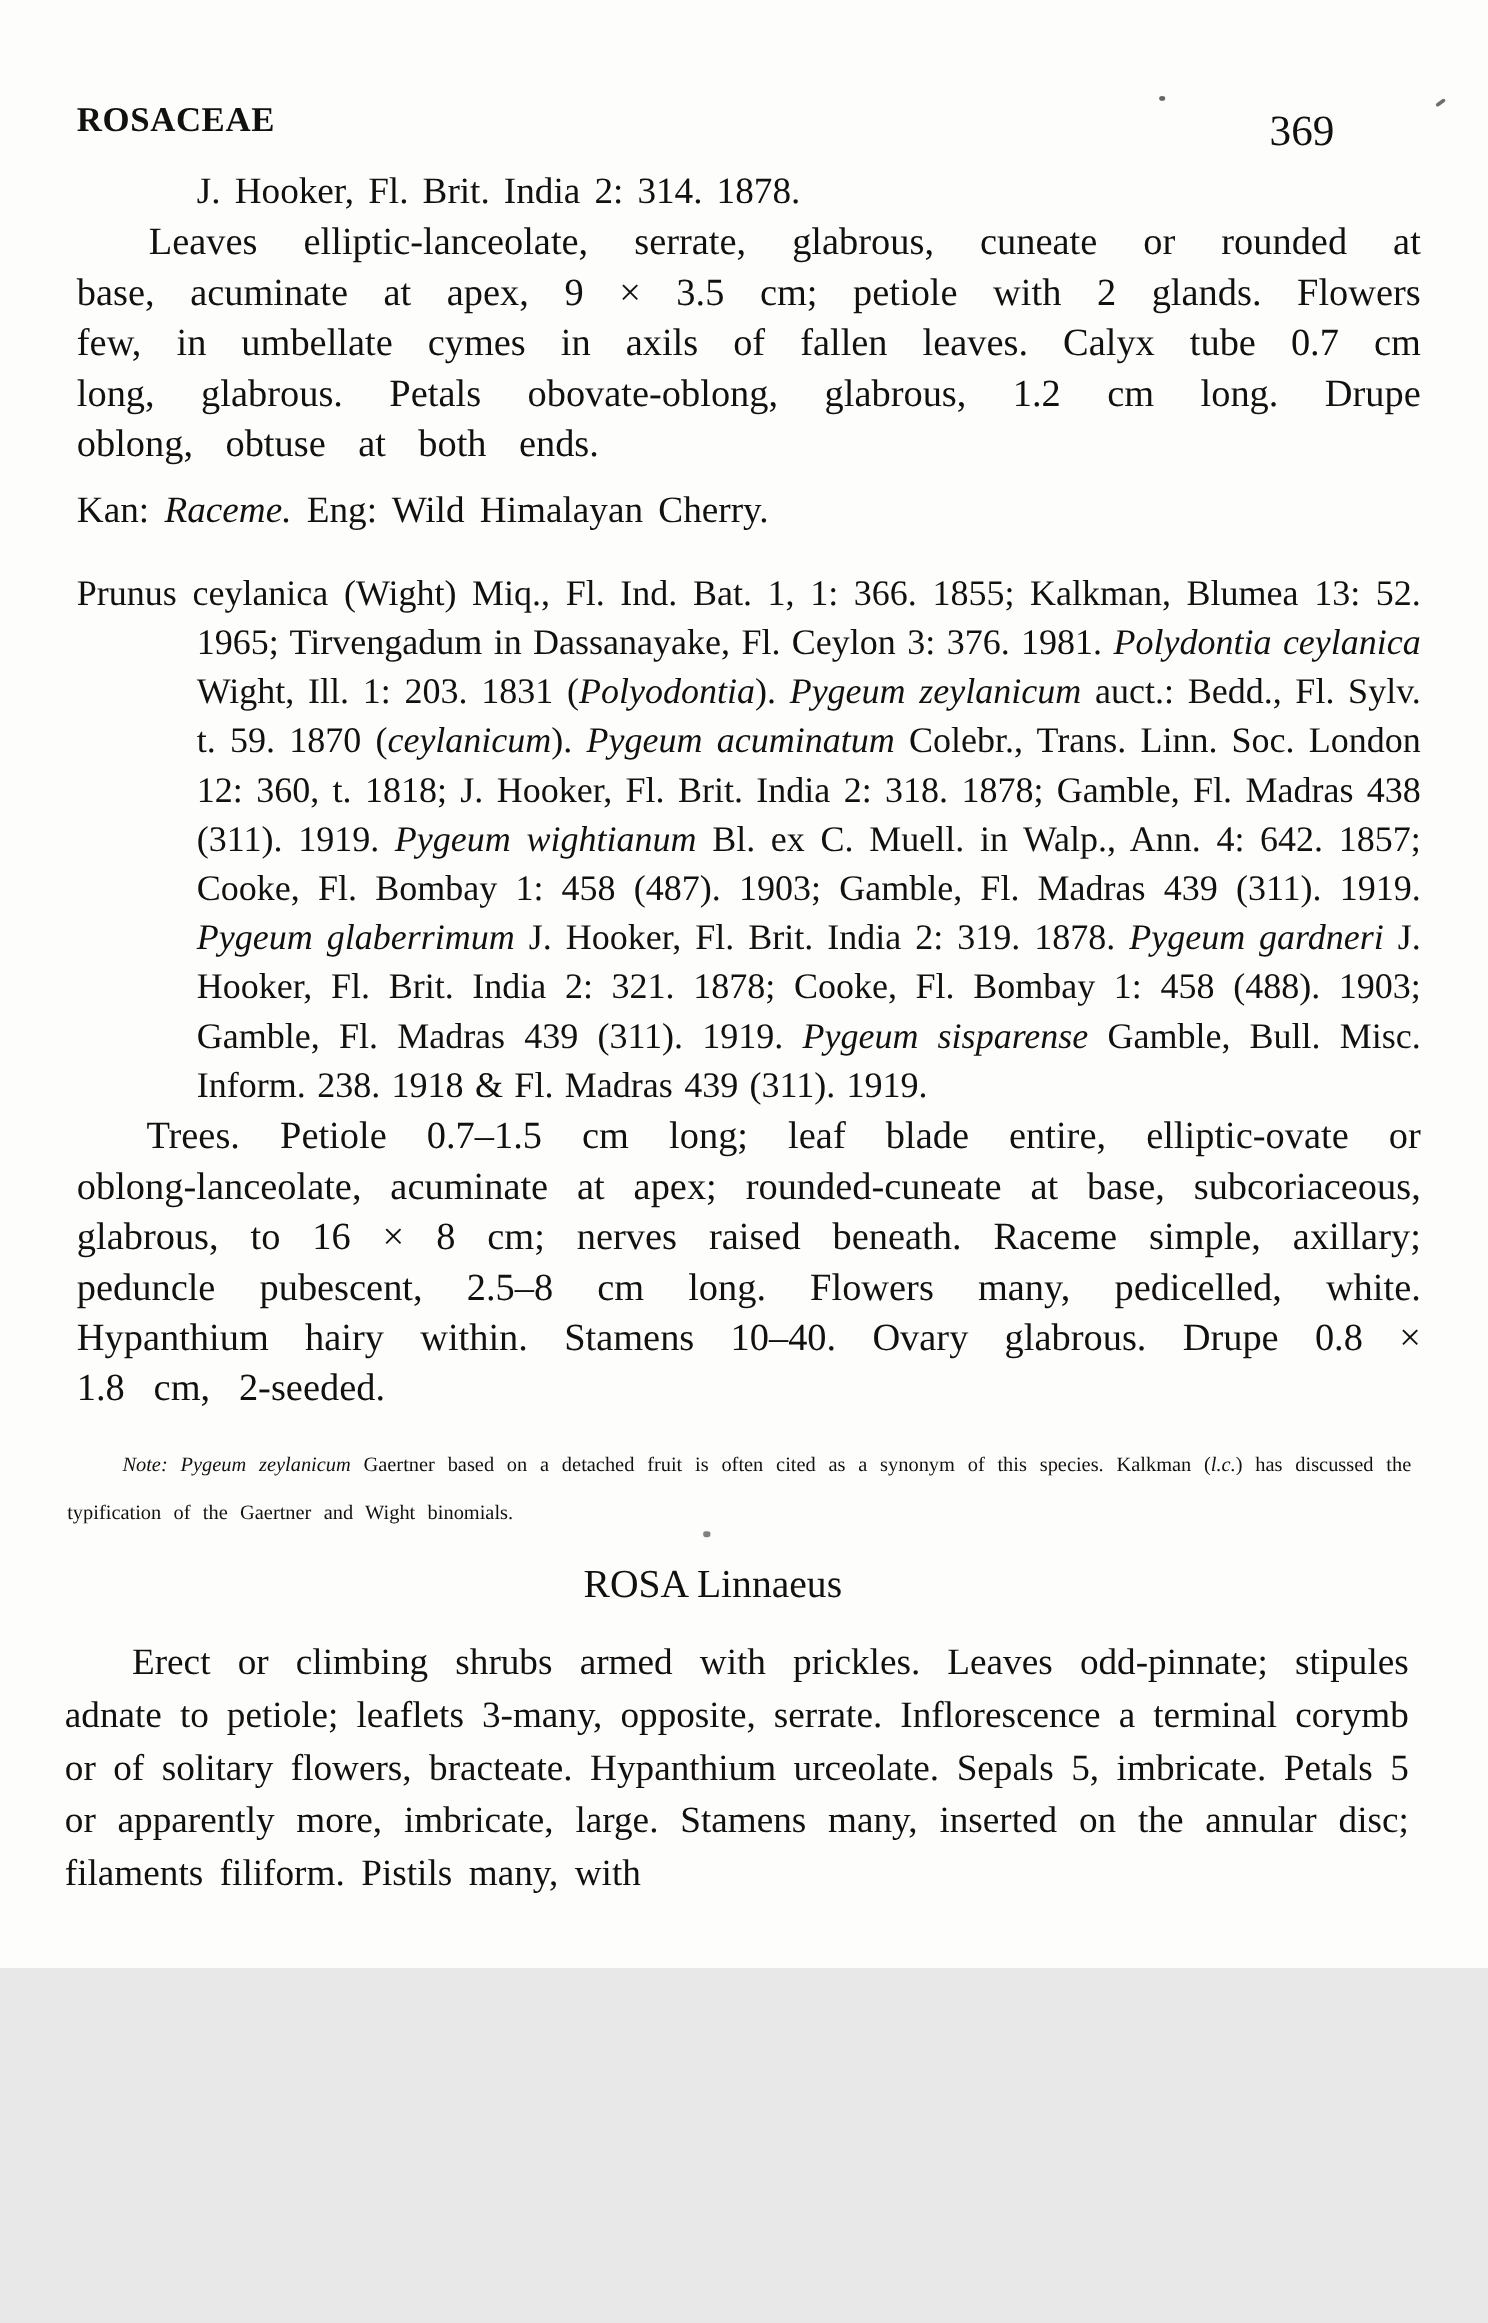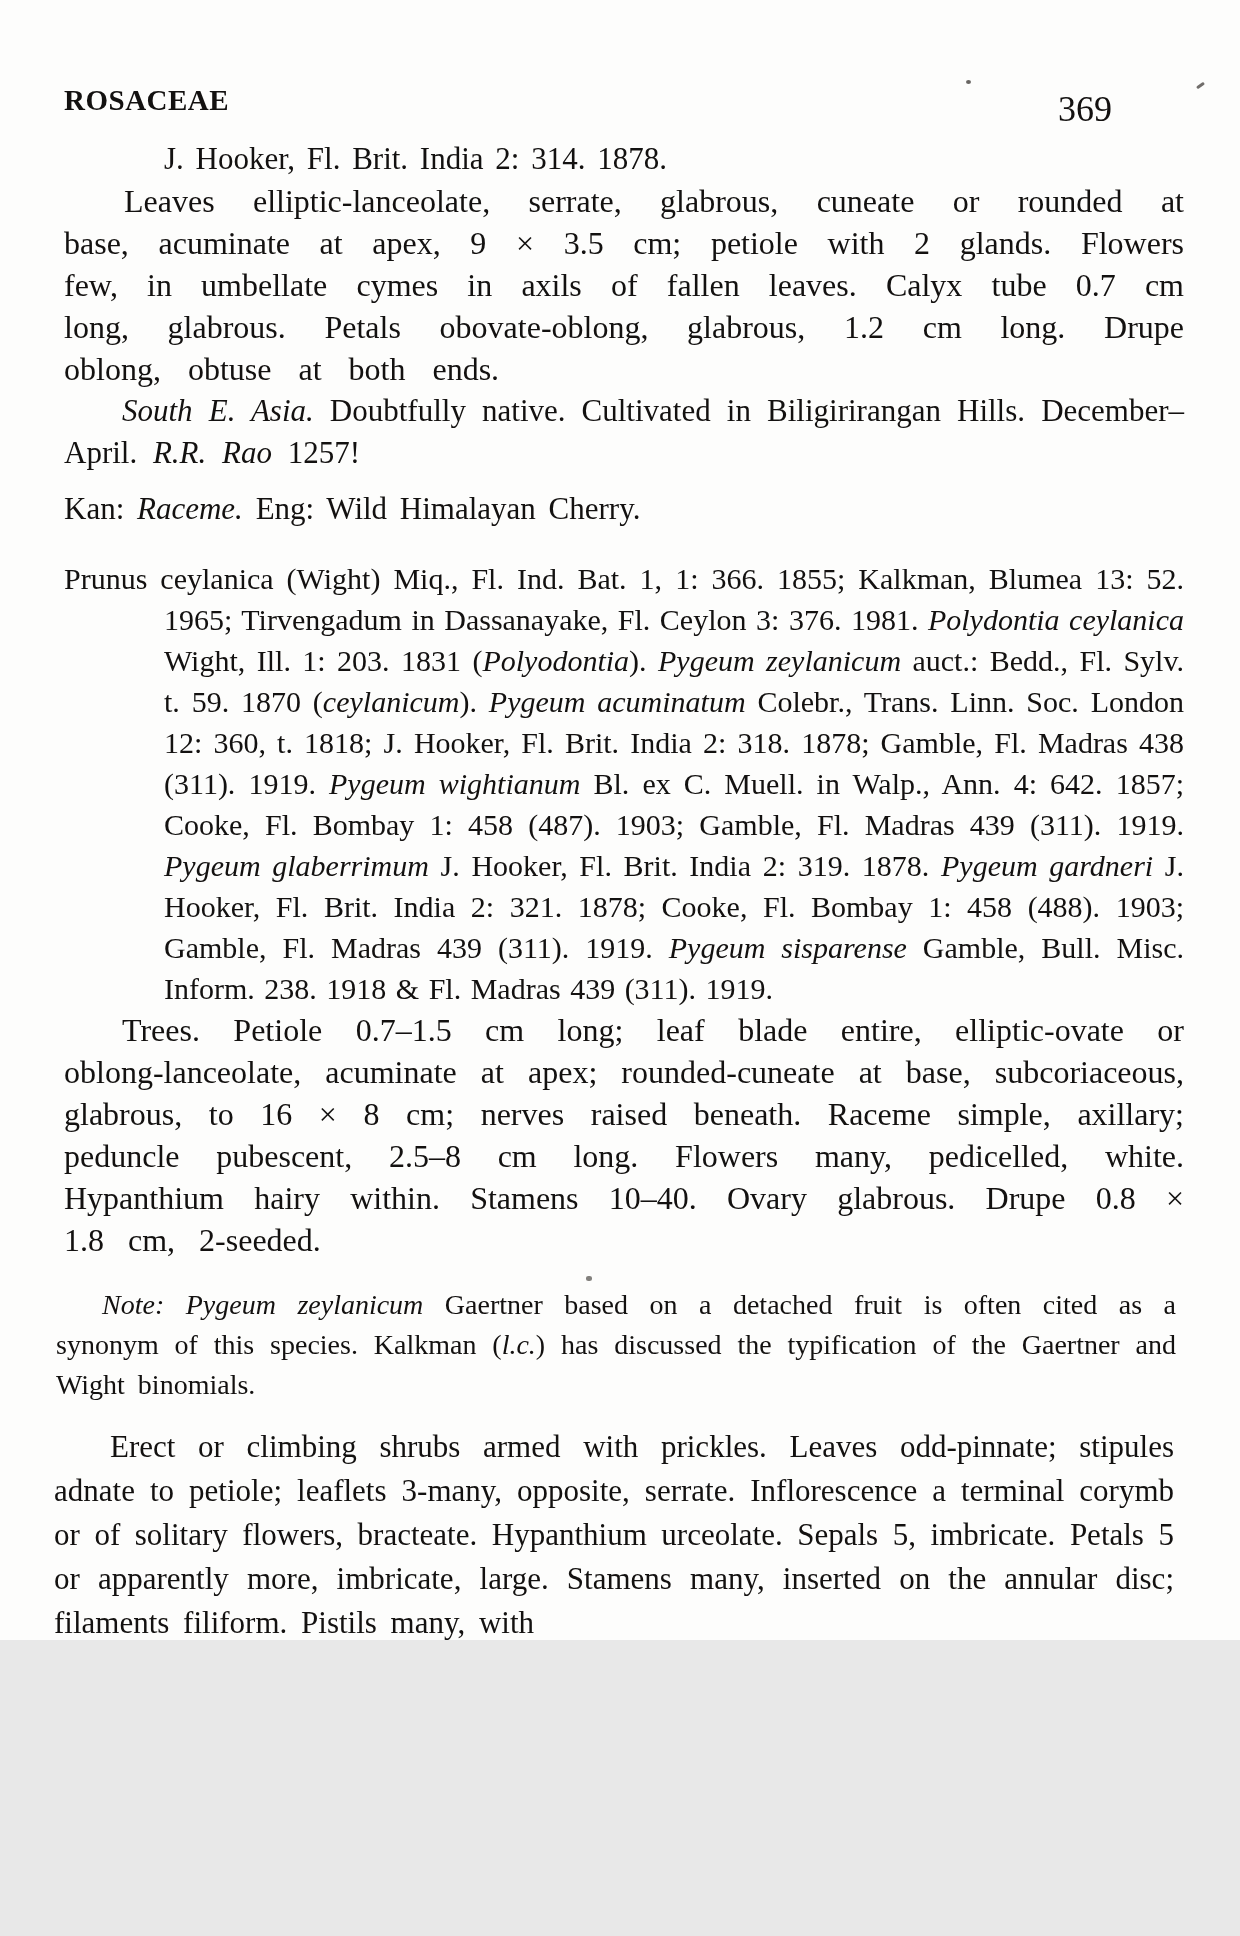--- a/index.html
+++ b/index.html
@@ -42,21 +42,21 @@
   p { margin: 0; text-align: justify; }
 
   .p-citation  { margin-top: 16px; font-size: 31px; line-height: 42px; word-spacing: 4px; text-indent: 100px; }
   .p-leaves    { font-size: 32px; line-height: 42px; word-spacing: 19px; text-indent: 60px; }
   .p-dist1     { font-size: 31px; line-height: 42px; word-spacing: 8px;  text-indent: 58px; }
   .p-kan       { margin-top: 14px; font-size: 31px; line-height: 42px; word-spacing: 5px; }
   .p-syn       { margin-top: 28px; font-size: 30px; line-height: 41px; word-spacing: 2px;
                  padding-left: 100px; text-indent: -100px; }
   .p-trees     { font-size: 32px; line-height: 42px; word-spacing: 16px; text-indent: 58px; }
   .p-dist2     { font-size: 32px; line-height: 42px; word-spacing: 8px;  text-indent: 56px; }
-  .p-note      { margin-top: 24px; font-size: 28px; line-height: 40px; word-spacing: 6px; text-indent: 46px;
+  .p-note      { margin-top: 24px; font-size: 17px; line-height: 40px; word-spacing: 6px; text-indent: 46px;
                  transform: translateX(-8px); }
   .h-rosa      { margin-top: 18px; font-size: 33px; line-height: 44px; text-align: center;
                  transform: translateX(-30px); }
   .p-rosa      { margin-top: 20px; font-size: 31px; line-height: 44px; word-spacing: 6px; text-indent: 56px;
                  transform: translateX(-10px); }
 
   
   .scan-bar {
     position: absolute;
     left: 540px; top: 1918px;
@@ -76,31 +76,31 @@
 
   <div class="page-header">
     <span class="family-name">ROSACEAE</span>
     <span class="page-number">369</span>
   </div>
 
   <p class="p-citation">J. Hooker, Fl. Brit. India 2: 314. 1878.</p>
 
   <p class="p-leaves"><span>Leaves elliptic-lanceolate, serrate, glabrous, cuneate or rounded at base, acuminate at apex, 9 × 3.5 cm; petiole with 2 glands. Flowers few, in umbellate cymes in axils of fallen leaves. Calyx tube 0.7 cm long, glabrous. Petals obovate-oblong, glabrous, 1.2 cm long. Drupe oblong, obtuse at both ends.</span></p>
 
-  <p class="p-dist1"><span class="it">South E. Asia.</span><span> Doubtfully native. Cultivated in Biligirirangan Hills. December–April. </span><span class="it">R.R. Rao</span><span> 1257!</span></p>
 
   <p class="p-kan"><span class="bd">Kan: </span><span class="it">Raceme.</span><span> Eng: Wild Himalayan Cherry.</span></p>
 
   <p class="p-syn"><span class="bd">Prunus ceylanica</span><span> (Wight) Miq., Fl. Ind. Bat. 1, 1: 366. 1855; Kalkman, Blumea 13: 52. 1965; Tirvengadum in Dassanayake, Fl. Ceylon 3: 376. 1981. </span><span class="it">Polydontia ceylanica</span><span> Wight, Ill. 1: 203. 1831 (</span><span class="it">Polyodontia</span><span>). </span><span class="it">Pygeum zeylanicum</span><span> auct.: Bedd., Fl. Sylv. t. 59. 1870 (</span><span class="it">ceylanicum</span><span>). </span><span class="it">Pygeum acuminatum</span><span> Colebr., Trans. Linn. Soc. London 12: 360, t. 1818; J. Hooker, Fl. Brit. India 2: 318. 1878; Gamble, Fl. Madras 438 (311). 1919. </span><span class="it">Pygeum wightianum</span><span> Bl. ex C. Muell. in Walp., Ann. 4: 642. 1857; Cooke, Fl. Bombay 1: 458 (487). 1903; Gamble, Fl. Madras 439 (311). 1919. </span><span class="it">Pygeum glaberrimum</span><span> J. Hooker, Fl. Brit. India 2: 319. 1878. </span><span class="it">Pygeum gardneri</span><span> J. Hooker, Fl. Brit. India 2: 321. 1878; Cooke, Fl. Bombay 1: 458 (488). 1903; Gamble, Fl. Madras 439 (311). 1919. </span><span class="it">Pygeum sisparense</span><span> Gamble, Bull. Misc. Inform. 238. 1918 &amp; Fl. Madras 439 (311). 1919.</span></p>
 
   <p class="p-trees"><span>Trees. Petiole 0.7–1.5 cm long; leaf blade entire, elliptic-ovate or oblong-lanceolate, acuminate at apex; rounded-cuneate at base, subcoriaceous, glabrous, to 16 × 8 cm; nerves raised beneath. Raceme simple, axillary; peduncle pubescent, 2.5–8 cm long. Flowers many, pedicelled, white. Hypanthium hairy within. Stamens 10–40. Ovary glabrous. Drupe 0.8 × 1.8 cm, 2-seeded.</span></p>
 
 
   <p class="p-note"><span class="it">Note: Pygeum zeylanicum</span><span> Gaertner based on a detached fruit is often cited as a synonym of this species. Kalkman (</span><span class="it">l.c.</span><span>) has discussed the typification of the Gaertner and Wight binomials.</span></p>
 
+  <p class="h-rosa"><span class="bd">ROSA</span><span> Linnaeus</span></p>
 
   <p class="p-rosa"><span>Erect or climbing shrubs armed with prickles. Leaves odd-pinnate; stipules adnate to petiole; leaflets 3-many, opposite, serrate. Inflorescence a terminal corymb or of solitary flowers, bracteate. Hypanthium urceolate. Sepals 5, imbricate. Petals 5 or apparently more, imbricate, large. Stamens many, inserted on the annular disc; filaments filiform. Pistils many, with</span></p>
 
   <div class="scan-bar"></div>
   <div class="speck speck-1"></div>
   <div class="speck speck-2"></div>
   <div class="speck speck-3"></div>
 
 </div>
 

